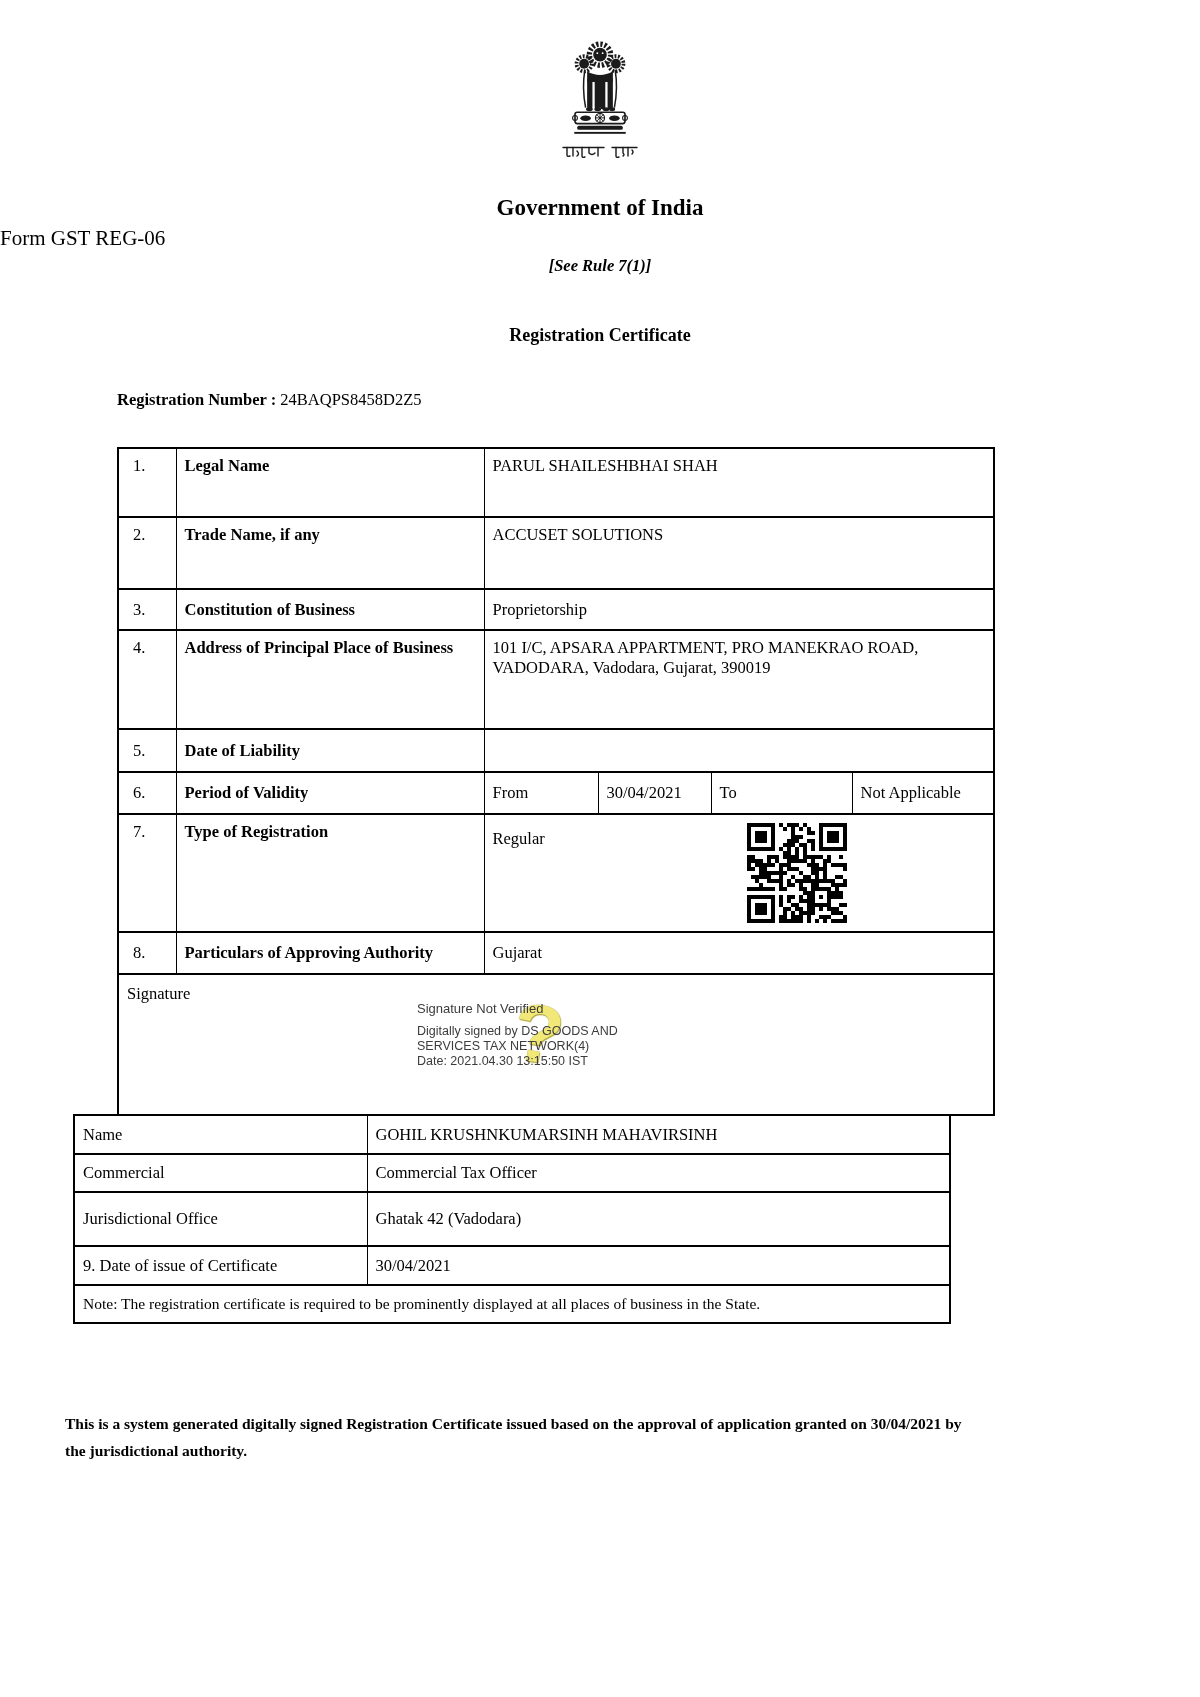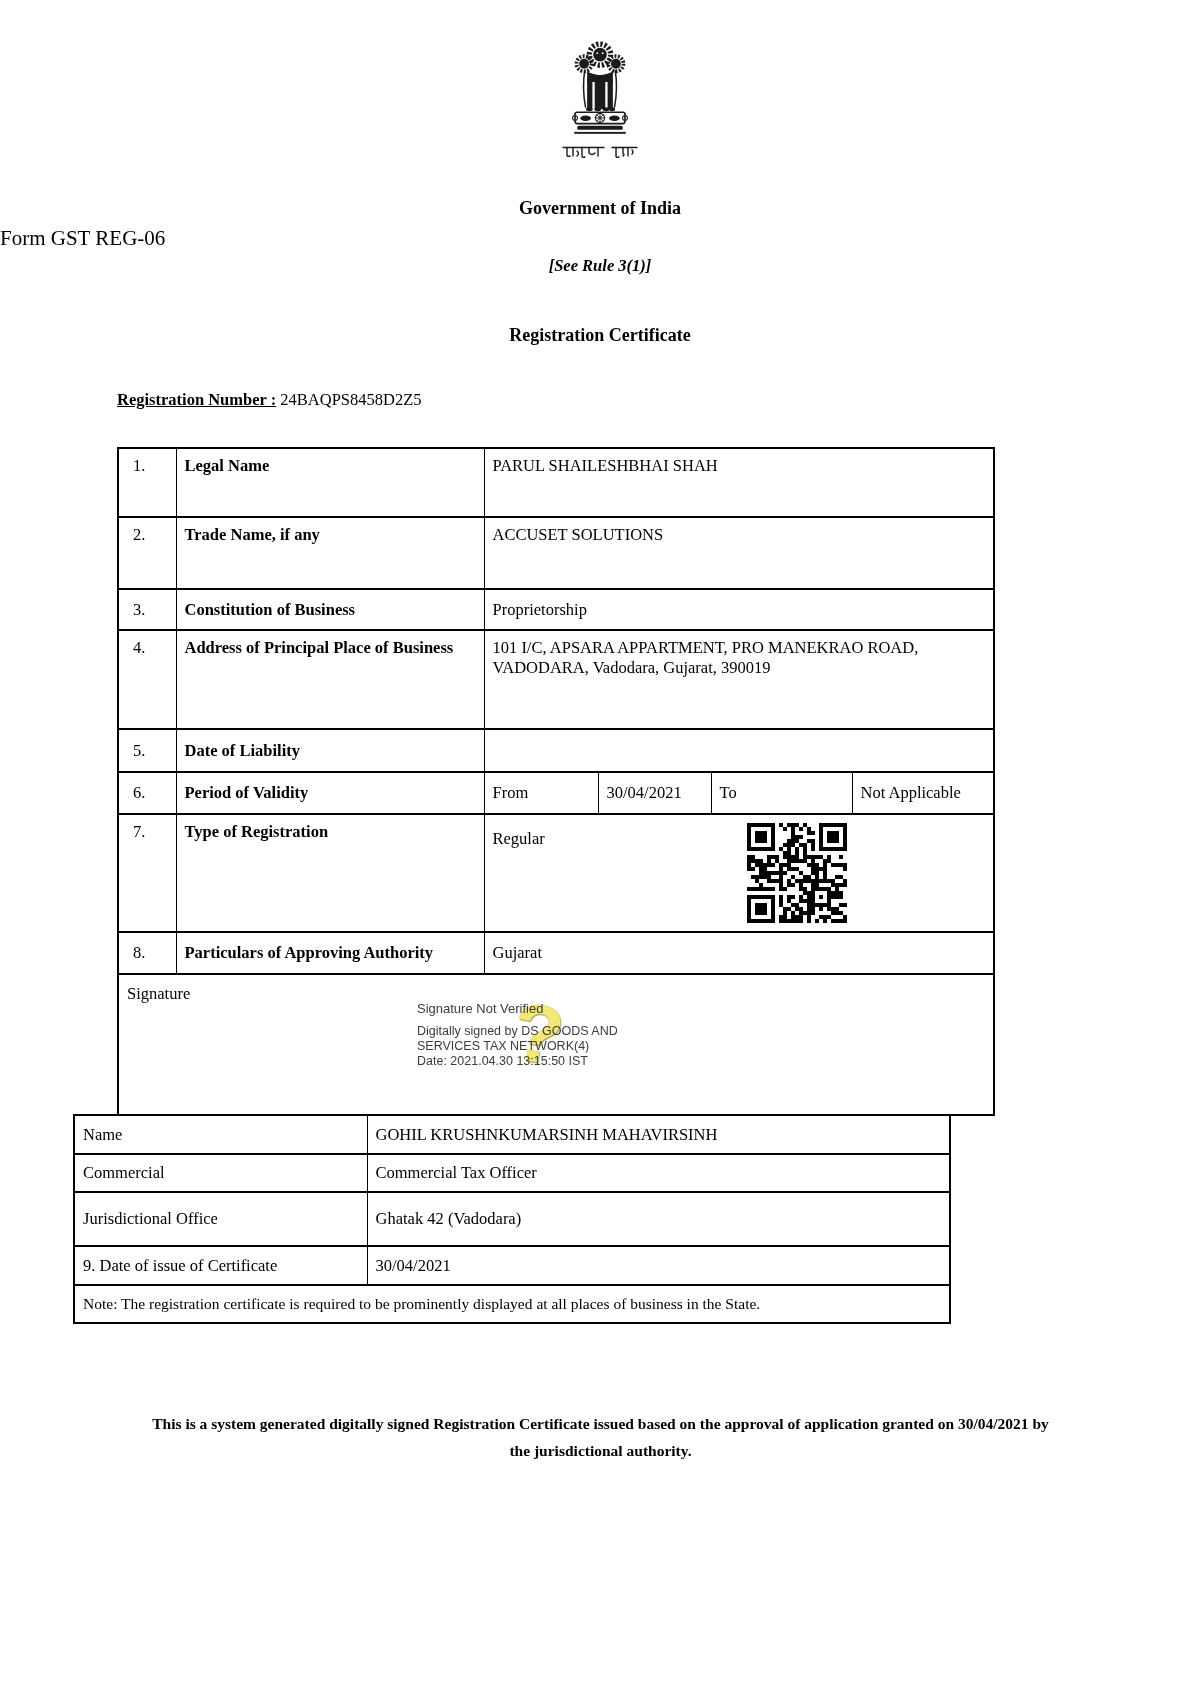--- a/index.html
+++ b/index.html
@@ -2,26 +2,26 @@
 <html><head>
 <meta charset="utf-8">
 <style>
   html,body{margin:0;padding:0;background:#ffffff;}
   .page{
     width:1200px;height:1697px;position:relative;overflow:hidden;
     background:#ffffff;color:#000;
     font-family:"Liberation Serif", serif;
   }
   .emblem-wrap{width:130px;margin:38px auto 0;text-align:center;}
-  .gov-title{margin-top:38px;text-align:center;font-weight:bold;font-size:18px;line-height:22px;}
+  .gov-title{margin-top:38px;text-align:center;font-weight:bold;font-size:23px;line-height:22px;}
   .form-title{margin-top:7px;text-align:left;font-weight:normal;font-size:21px;line-height:25px;}
   .rule-ref{margin-top:5px;text-align:center;font-style:italic;font-weight:600;font-size:16.5px;line-height:20px;}
   .cert-title{margin-top:48px;text-align:center;font-weight:bold;font-size:18px;line-height:22px;}
   .regline{margin:43px 0 0 117px;font-size:16.5px;line-height:21px;}
-  .regline .b{font-weight:bold;text-decoration:underline;}
+  .regline .b{font-weight:bold;}
 
   table{border-collapse:collapse;table-layout:fixed;width:876px;border:2px solid #000;}
   table.main{margin:37px 0 0 117px;}
   table.bottom{margin:-2px 0 0 73px;}
   td{
     border:1px solid #000;border-top:2px solid #000;border-bottom:2px solid #000;
     font-size:16.5px;padding:4px 8px;vertical-align:middle;word-wrap:break-word;overflow:hidden;
   }
   tr.vtop td{vertical-align:top;padding-top:7px;}
   .c-num{padding-left:14px;}
@@ -36,21 +36,21 @@
   }
   .sig-status{font-size:13px;margin-bottom:8px;position:relative;z-index:2;}
   .sig-line{font-size:12.5px;line-height:15px;position:relative;z-index:2;}
   .qmark{
     position:absolute;left:96px;top:-8px;font-size:82px;line-height:1;font-weight:bold;
     color:#f1e878;transform:rotate(9deg);z-index:1;
     text-shadow:0 0 1px #8f872c, 1px 1px 1px #b3aa45;
     font-family:"Liberation Sans", sans-serif;
   }
   .footer{
-    margin:86px 64px 0 65px;font-weight:bold;font-size:15.5px;line-height:27px;text-align:center;
+    margin:86px 64px 0 65px;font-weight:bold;font-size:15.5px;line-height:27px;
   }
   svg{display:block;margin:0 auto;}
   .caption-svg{margin-top:4px;}
 </style>
 </head>
 <body>
 
 <div class="page">
 
   <div class="emblem-wrap" aria-label="सत्यमेव जयते">
@@ -104,21 +104,21 @@
         <path d="M54,2.5 V11 Q54,13 57,12"></path>
         <path d="M61,2.5 V8 Q63,10 61,11"></path>
         <path d="M66,2.5 V11"></path>
         <path d="M70,5 Q72,7 70,9"></path>
       </g>
     </svg>
   </div>
 
   <div class="gov-title">Government of India</div>
   <div class="form-title">Form GST REG-06</div>
-  <div class="rule-ref">[See Rule 3(1)]</div>
+  <div class="rule-ref">[See Rule 7(1)]</div>
   <div class="cert-title">Registration Certificate</div>
 
   <div class="regline">
     <span class="b">Registration Number :</span>
     <span>24BAQPS8458D2Z5</span>
   </div>
 
   <table class="main">
     <colgroup>
       <col style="width:58px">

